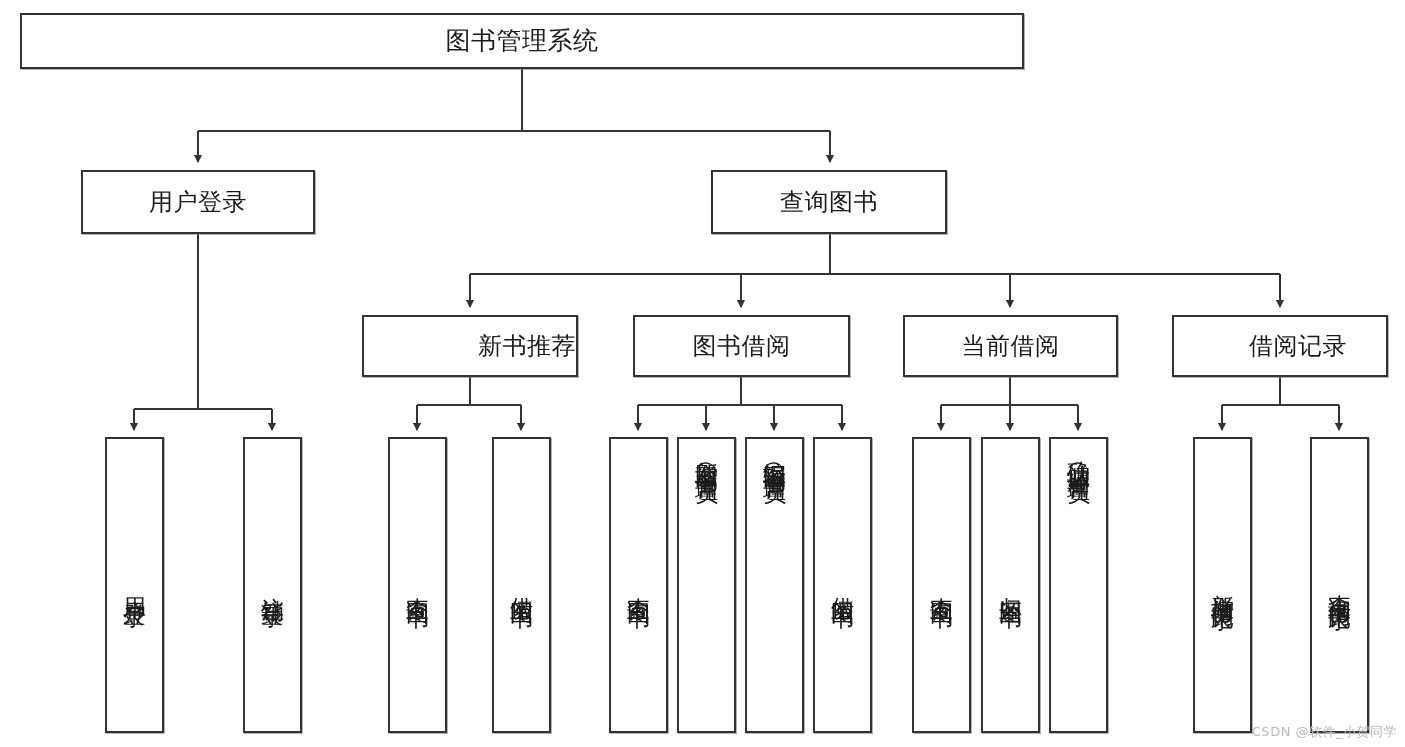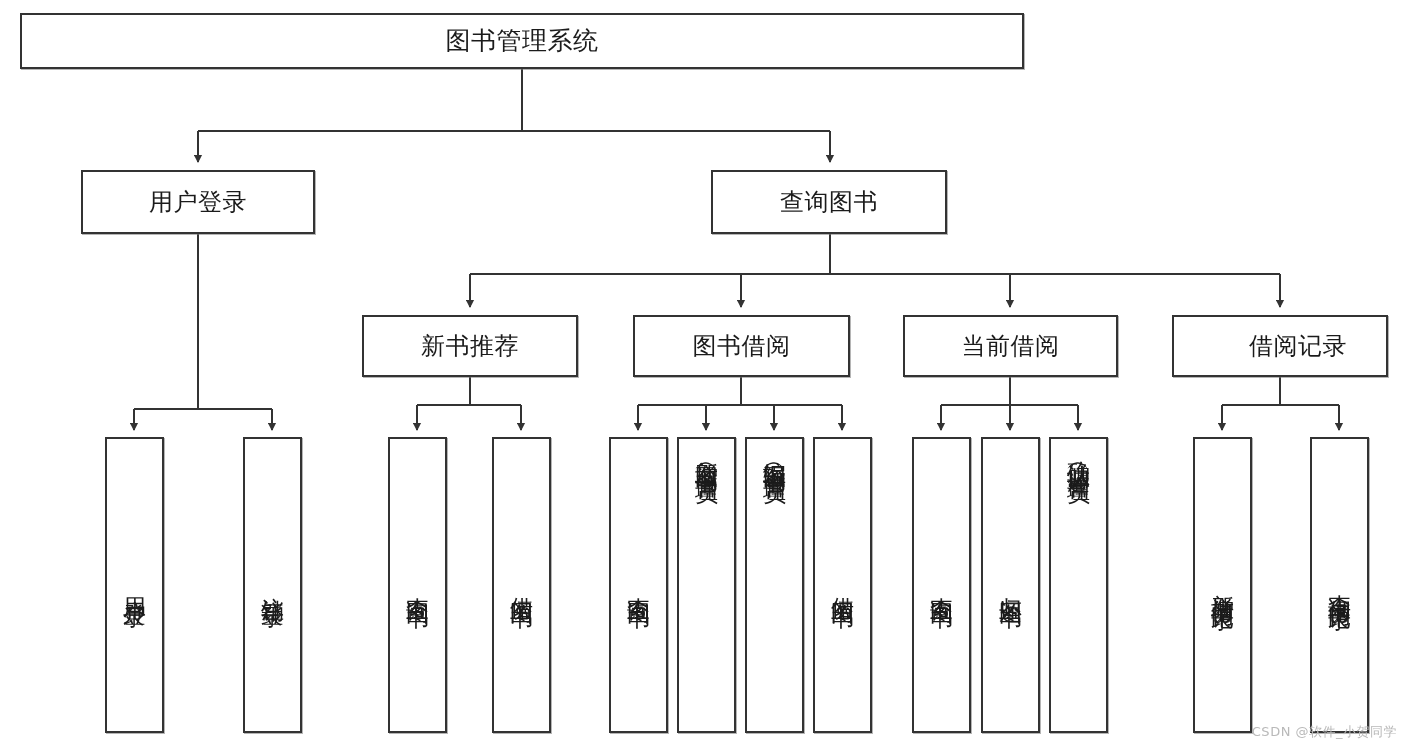--- a/index.html
+++ b/index.html
@@ -138,21 +138,21 @@
   </div>
 
   <div class="node horizontal" style="left:81px; top:170px; width:234px; height:64px;">
     <span class="node-label">用户登录</span>
   </div>
 
   <div class="node horizontal" style="left:711px; top:170px; width:236px; height:64px;">
     <span class="node-label">查询图书</span>
   </div>
 
-  <div class="node horizontal" style="left:362px; top:315px; width:216px; height:62px;">
+  <div class="node horizontal" style="left:362px; top:315px; width:216px; height:62px;justify-content:flex-end;">
     <span class="node-label">新书推荐</span>
   </div>
 
   <div class="node horizontal" style="left:903px; top:315px; width:215px; height:62px;">
     <span class="node-label">当前借阅</span>
   </div>
 
   <div class="node horizontal" style="left:633px; top:315px; width:217px; height:62px;">
     <span class="node-label">图书借阅</span>
   </div>

